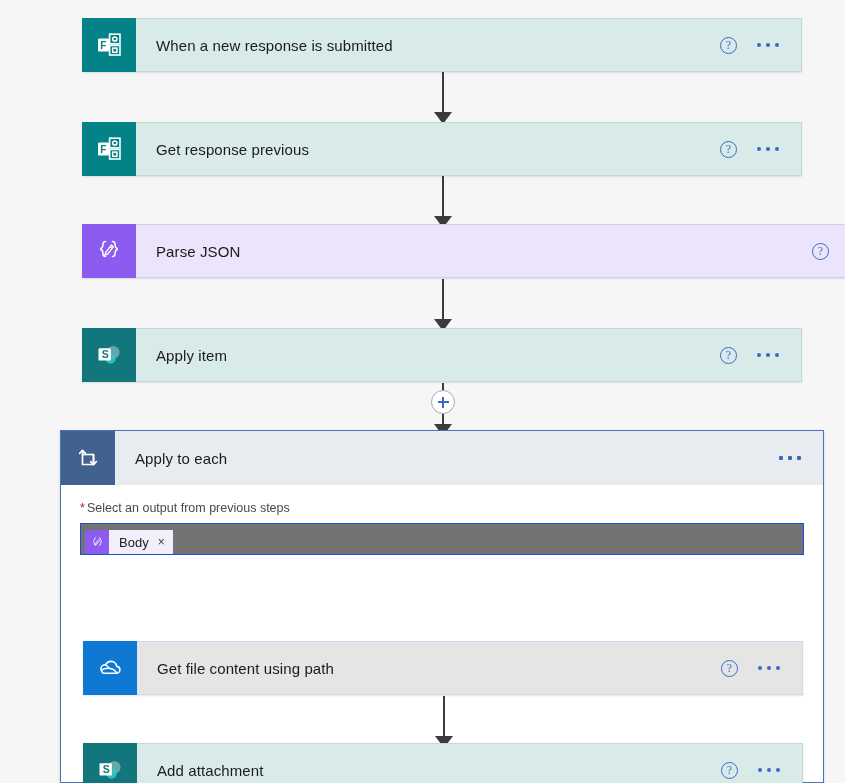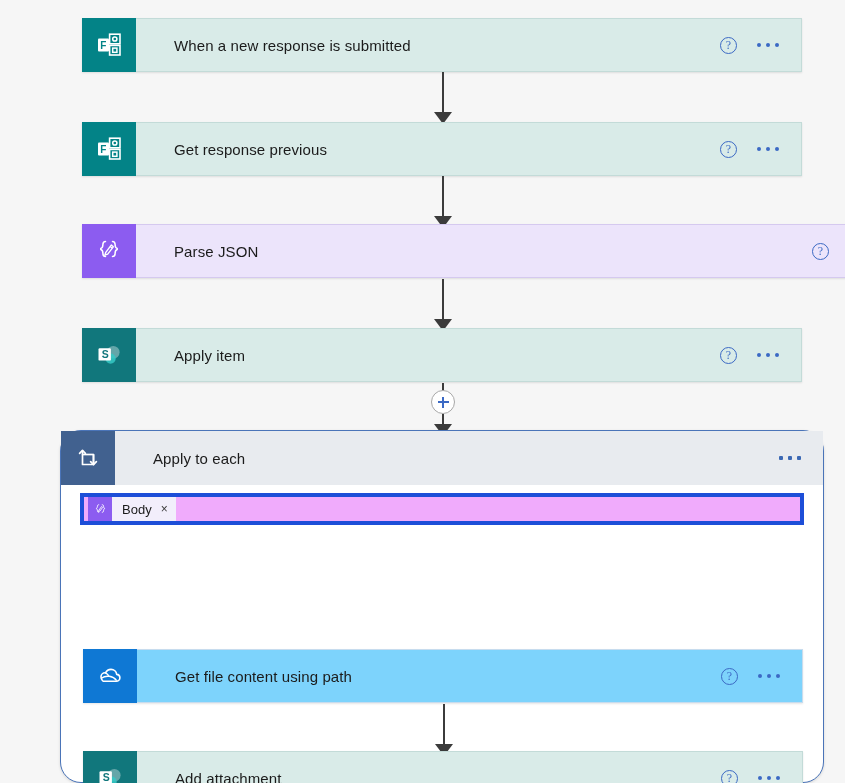--- a/index.html
+++ b/index.html
@@ -28,42 +28,42 @@
     display: flex;
     align-items: stretch;
     box-sizing: border-box;
     border: 1px solid #c8d6d4;
     background: #d9ebe8;
     height: 54px;
     box-shadow: 0 0.6px 1.8px rgba(0,0,0,0.10);
   }
   .card.teal   { background: #d9ebe8; border-color: #c3dbd8; }
   .card.purple { background: #ece4fb; border-color: #d5c9ef; }
-  .card.blue   { background: #7dd3fc; border-color: #c7dcee; }
+  .card.blue   { background: #e5e5e5; border-color: #c7dcee; }
 
   .card-icon {
     width: 54px;
     min-width: 54px;
     display: flex;
     align-items: center;
     justify-content: center;
     align-self: stretch;
     margin: -1px 0 -1px -1px;
   }
   .ic-forms   { background: #038387; }
   .ic-json    { background: #8c5cf0; }
   .ic-sp      { background: #11777c; }
   .ic-onedrive{ background: #0f78d4; }
   .ic-loop    { background: #41618f; }
 
   .card-title {
     flex: 1;
     display: flex;
     align-items: center;
-    padding-left: 38px;
+    padding-left: 20px;
     font-size: 15px;
     color: #1b1b1b;
     letter-spacing: .1px;
   }
 
   .card-tools {
     display: flex;
     align-items: center;
     gap: 20px;
     padding-right: 22px;
@@ -169,22 +169,22 @@
     font-size: 12.5px;
     color: #4a4a4a;
     padding-left: 19px;
     padding-top: 16px;
   }
   .field-label .req { color: #b01919; margin-right: 2px; }
 
   .token-input {
     margin: 8px 19px 0 19px;
     height: 32px;
-    border: 4px solid #1d4ed8;
-    background: #f0abfc;
+    border: 1px solid #1d4ed8;
+    background: #737373;
     display: flex;
     align-items: flex-end;
     padding: 0 4px;
     box-sizing: border-box;
   }
   .token {
     display: flex;
     align-items: center;
     background: #f2eefb;
     height: 24px;
@@ -318,21 +318,21 @@
 
   <div class="conn" style="left:433px; top:383px; height:8px;">
     <div class="stem"></div>
   </div>
   <div class="plus-btn" style="left:431px; top:390px;"></div>
   <div class="conn" style="left:433px; top:414px; height:22px;">
     <div class="stem"></div>
       <div class="head"></div>
   </div>
 
-  <div class="scope" style="left:60px; top:430px; width:764px; height:353px;border-radius:21px;">
+  <div class="scope" style="left:60px; top:430px; width:764px; height:353px;">
 
     <div class="scope-header">
       <div class="card-icon ic-loop" style="margin:0;">
         <svg width="28" height="28" viewBox="0 0 28 28" aria-hidden="true">
           <path d="M8.5 10.5v10h11v-10" fill="none" stroke="#ffffff" stroke-width="1.7" stroke-linejoin="round"></path>
           <path d="M8.5 10.5V6.8" fill="none" stroke="#ffffff" stroke-width="1.7" stroke-linecap="round"></path>
           <path d="M5.6 9.3 8.5 6.3l2.9 3" fill="none" stroke="#ffffff" stroke-width="1.7" stroke-linecap="round" stroke-linejoin="round"></path>
           <path d="M19.5 10.5v8.3" fill="none" stroke="#ffffff" stroke-width="1.7" stroke-linecap="round"></path>
           <path d="M16.6 17.6l2.9 3 2.9-3" fill="none" stroke="#ffffff" stroke-width="1.7" stroke-linecap="round" stroke-linejoin="round"></path>
           <path d="M8.5 10.5h11" fill="none" stroke="#ffffff" stroke-width="1.7"></path>
@@ -343,20 +343,23 @@
         <div class="dots square">
             <i></i>
             <i></i>
             <i></i>
           </div>
       </div>
     </div>
 
     <div class="scope-body">
 
+      <div class="field-label">
+        <span class="req">*</span><span>Select an output from previous steps</span>
+      </div>
 
       <div class="token-input">
         <div class="token">
           <span class="tok-icon">
             <svg width="15" height="15" viewBox="0 0 30 30" aria-hidden="true">
               <path d="M11.5 5.5c-2.2 0-2.6 1.1-2.6 3.1 0 2.2-.5 3.5-2.1 3.9v1c1.6.4 2.1 1.7 2.1 3.9 0 2 .4 3.1 2.6 3.1" fill="none" stroke="#ffffff" stroke-width="1.8" stroke-linecap="round"></path>
               <path d="M18.5 5.5c2.2 0 2.6 1.1 2.6 3.1 0 2.2.5 3.5 2.1 3.9v1c-1.6.4-2.1 1.7-2.1 3.9 0 2-.4 3.1-2.6 3.1" fill="none" stroke="#ffffff" stroke-width="1.8" stroke-linecap="round"></path>
               <path d="M17.4 8.9 11.8 16.3l-.9 2.9 2.8-1 5.6-7.4z" fill="none" stroke="#ffffff" stroke-width="1.7" stroke-linejoin="round"></path>
             </svg>
           </span>

